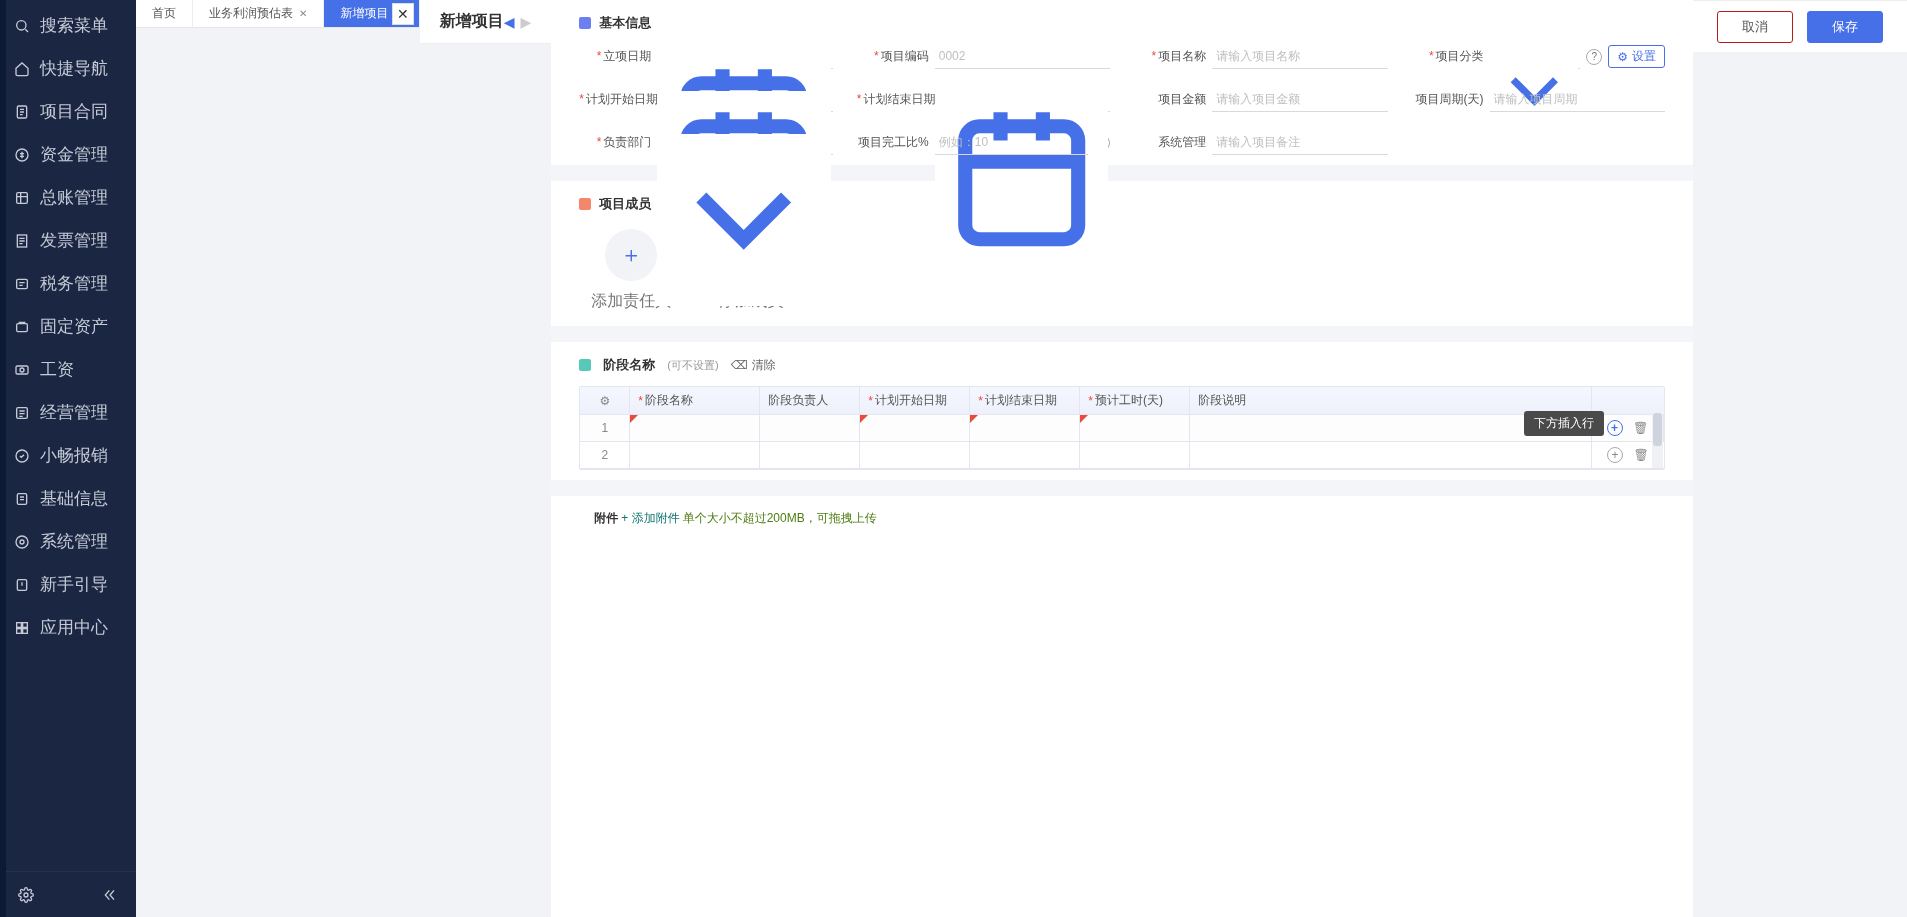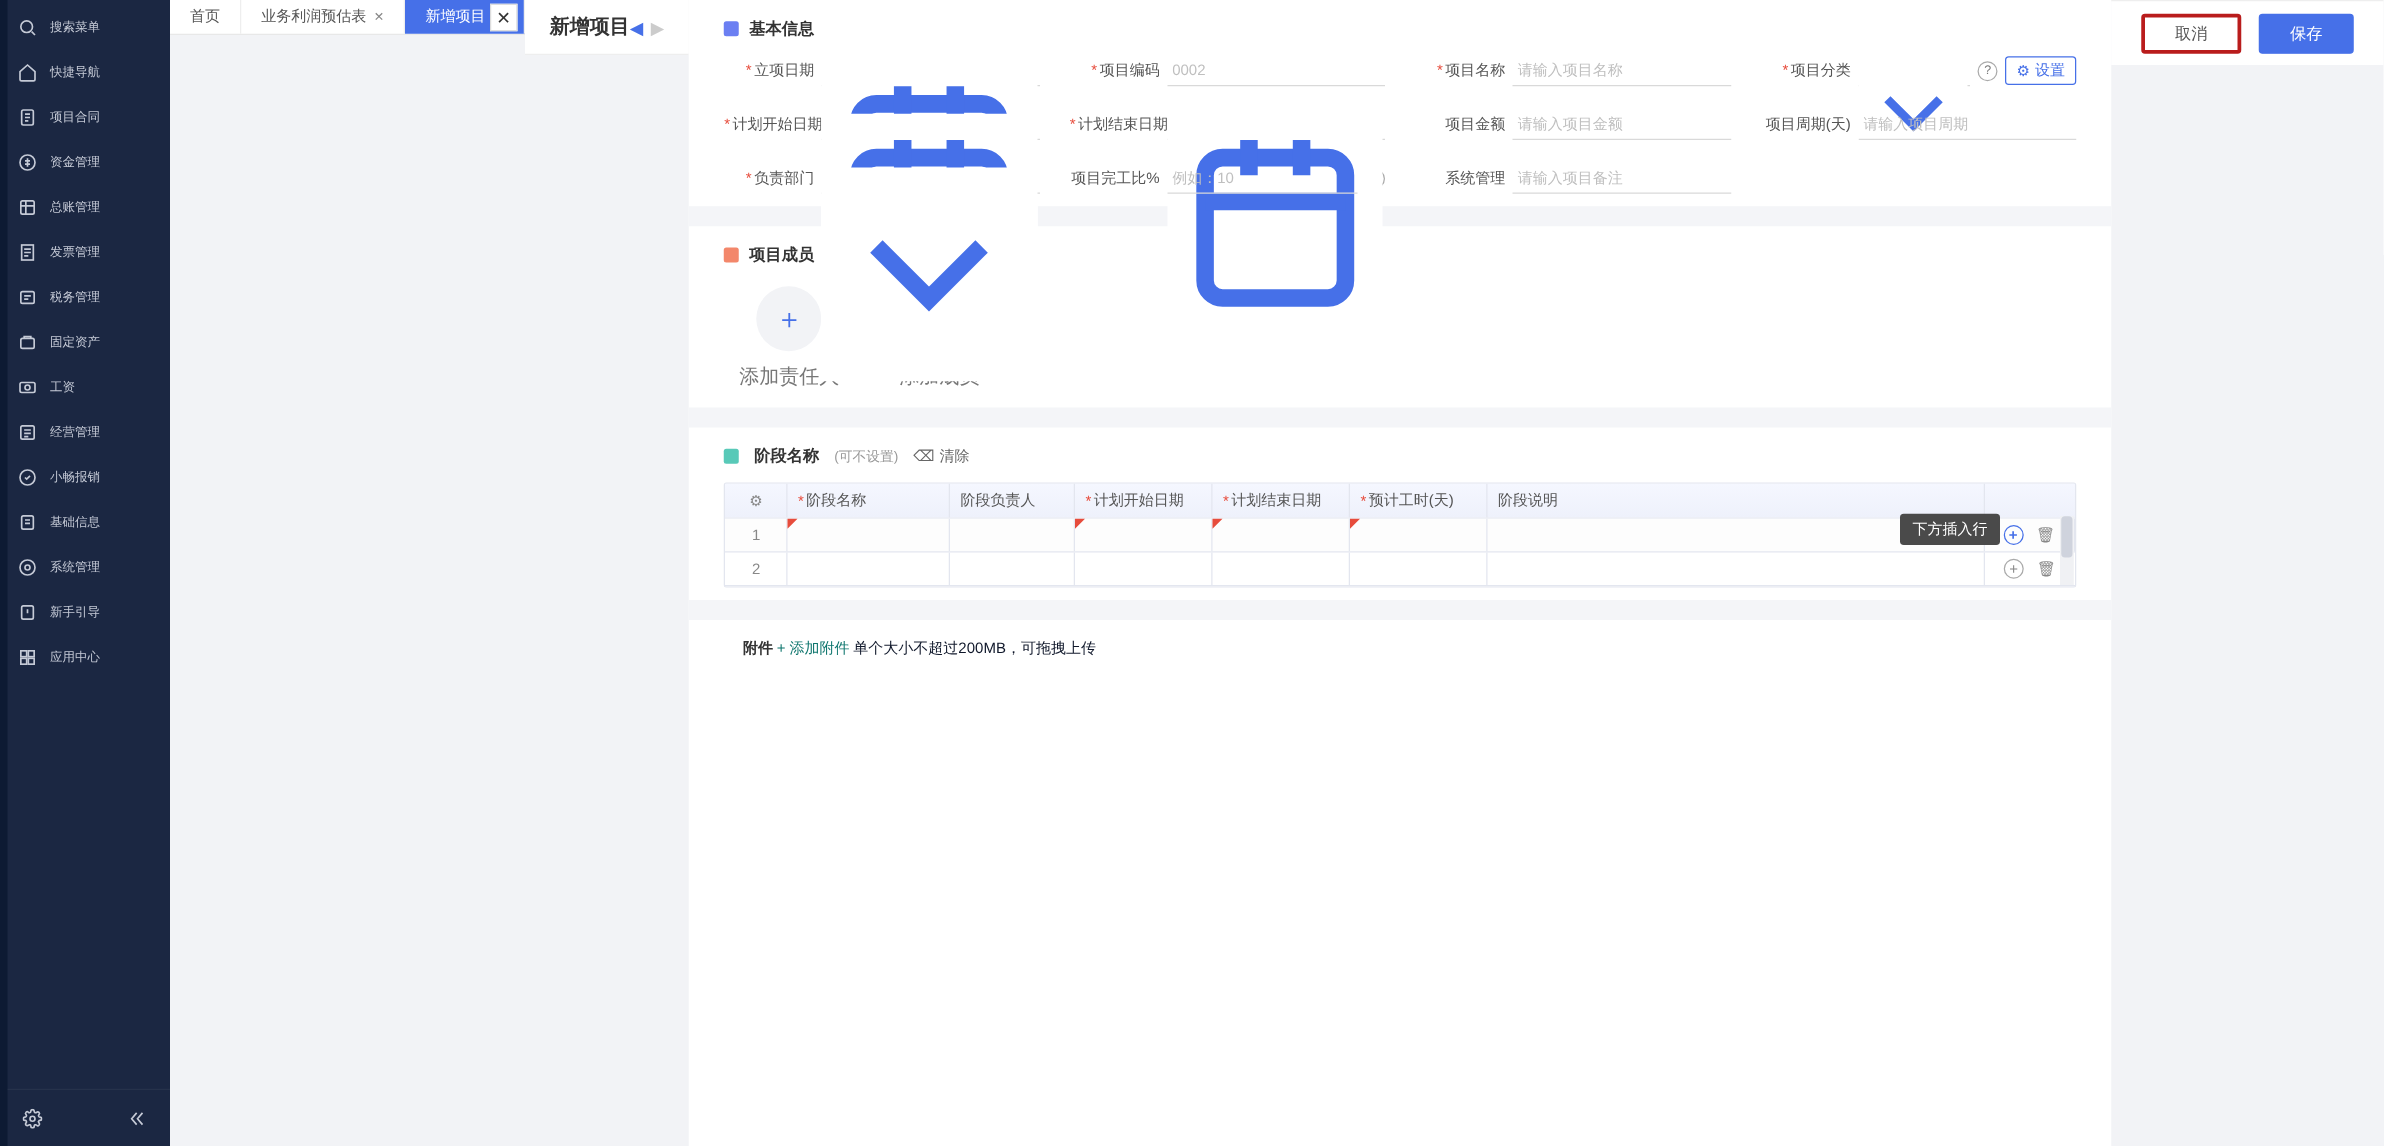--- a/index.html
+++ b/index.html
@@ -3,21 +3,21 @@
 <meta charset="utf-8">
 <style>
 *{box-sizing:border-box;margin:0;padding:0;font-family:"Microsoft YaHei","PingFang SC",sans-serif;}
 html,body{height:100%;overflow:hidden;}
 body{display:flex;font-size:13px;color:#333;background:#fff;}
 
 
 .sidebar{width:136px;background:#1b2742;color:#c5cad6;display:flex;flex-direction:column;flex-shrink:0;height:100vh;position:relative;}
 .left-strip{width:6px;background:#0d1a33;position:absolute;left:0;top:0;bottom:0;}
 .sidebar-menu{flex:1;overflow:auto;padding-top:4px;}
-.sidebar-item{display:flex;align-items:center;gap:10px;padding:10px 14px;font-size:10px;cursor:pointer;}
+.sidebar-item{display:flex;align-items:center;gap:10px;padding:10px 14px;font-size:17px;cursor:pointer;}
 .sidebar-item .icon{width:16px;height:16px;display:inline-flex;align-items:center;justify-content:center;font-size:14px;}
 .sidebar-footer{height:46px;display:flex;align-items:center;justify-content:space-between;padding:0 18px;border-top:1px solid rgba(255,255,255,0.05);}
 .sidebar-footer .icon{cursor:pointer;width:16px;height:16px;display:inline-flex;align-items:center;justify-content:center;}
 
 
 .main{flex:1;display:flex;height:100vh;overflow:hidden;background:#f2f3f6;}
 
 
 .tab-bar{height:28px;display:flex;align-items:stretch;background:#fff;border-bottom:1px solid #e8e8e8;flex-shrink:0;position:relative;}
 .tab{display:flex;align-items:center;padding:0 16px;font-size:12px;cursor:pointer;border-right:1px solid #eee;gap:6px;color:#555;}
@@ -89,26 +89,26 @@
 .corner{position:absolute;left:0;top:0;width:0;height:0;border-top:8px solid #e74c3c;border-right:8px solid transparent;}
 .op-icon{width:16px;height:16px;display:inline-flex;align-items:center;justify-content:center;cursor:pointer;color:#888;}
 .op-icon.add{color:#4670e8;}
 .tooltip{position:absolute;right:60px;top:-4px;background:#4a4a4a;color:#fff;font-size:12px;padding:4px 10px;border-radius:3px;white-space:nowrap;z-index:5;}
 .stage-table .scrollbar{position:absolute;right:1px;top:26px;bottom:1px;width:11px;background:#f0f1f4;}
 .stage-table .scrollbar .thumb{position:absolute;left:1px;right:1px;top:0;height:60%;background:#cfd3dd;border-radius:3px;}
 
 
 .attach-row{display:flex;align-items:flex-end;gap:3px;font-size:12px;}
 .attach-row .add-link{color:#0f766e;cursor:pointer;}
-.attach-row .hint{color:#0f172a;}
+.attach-row .hint{color:#4d7c0f;}
 
 
 .footer{height:52px;display:flex;align-items:center;justify-content:flex-end;gap:14px;padding:0 24px;border-top:1px solid #eee;background:#fff;flex-shrink:0;}
 .btn{height:32px;padding:0 24px;border-radius:3px;font-size:13px;cursor:pointer;display:inline-flex;align-items:center;justify-content:center;}
-.btn.default{border:3px solid #b91c1c;background:#fff;color:#555;}
+.btn.default{border:1px solid #b91c1c;background:#fff;color:#555;}
 .btn.primary{border:1px solid #4670e8;background:#4670e8;color:#fff;}
 
 
 svg{width:100%;height:100%;}
 </style>
 </head>
 <body>
 
 <div class="sidebar">
   <div class="left-strip"></div>

